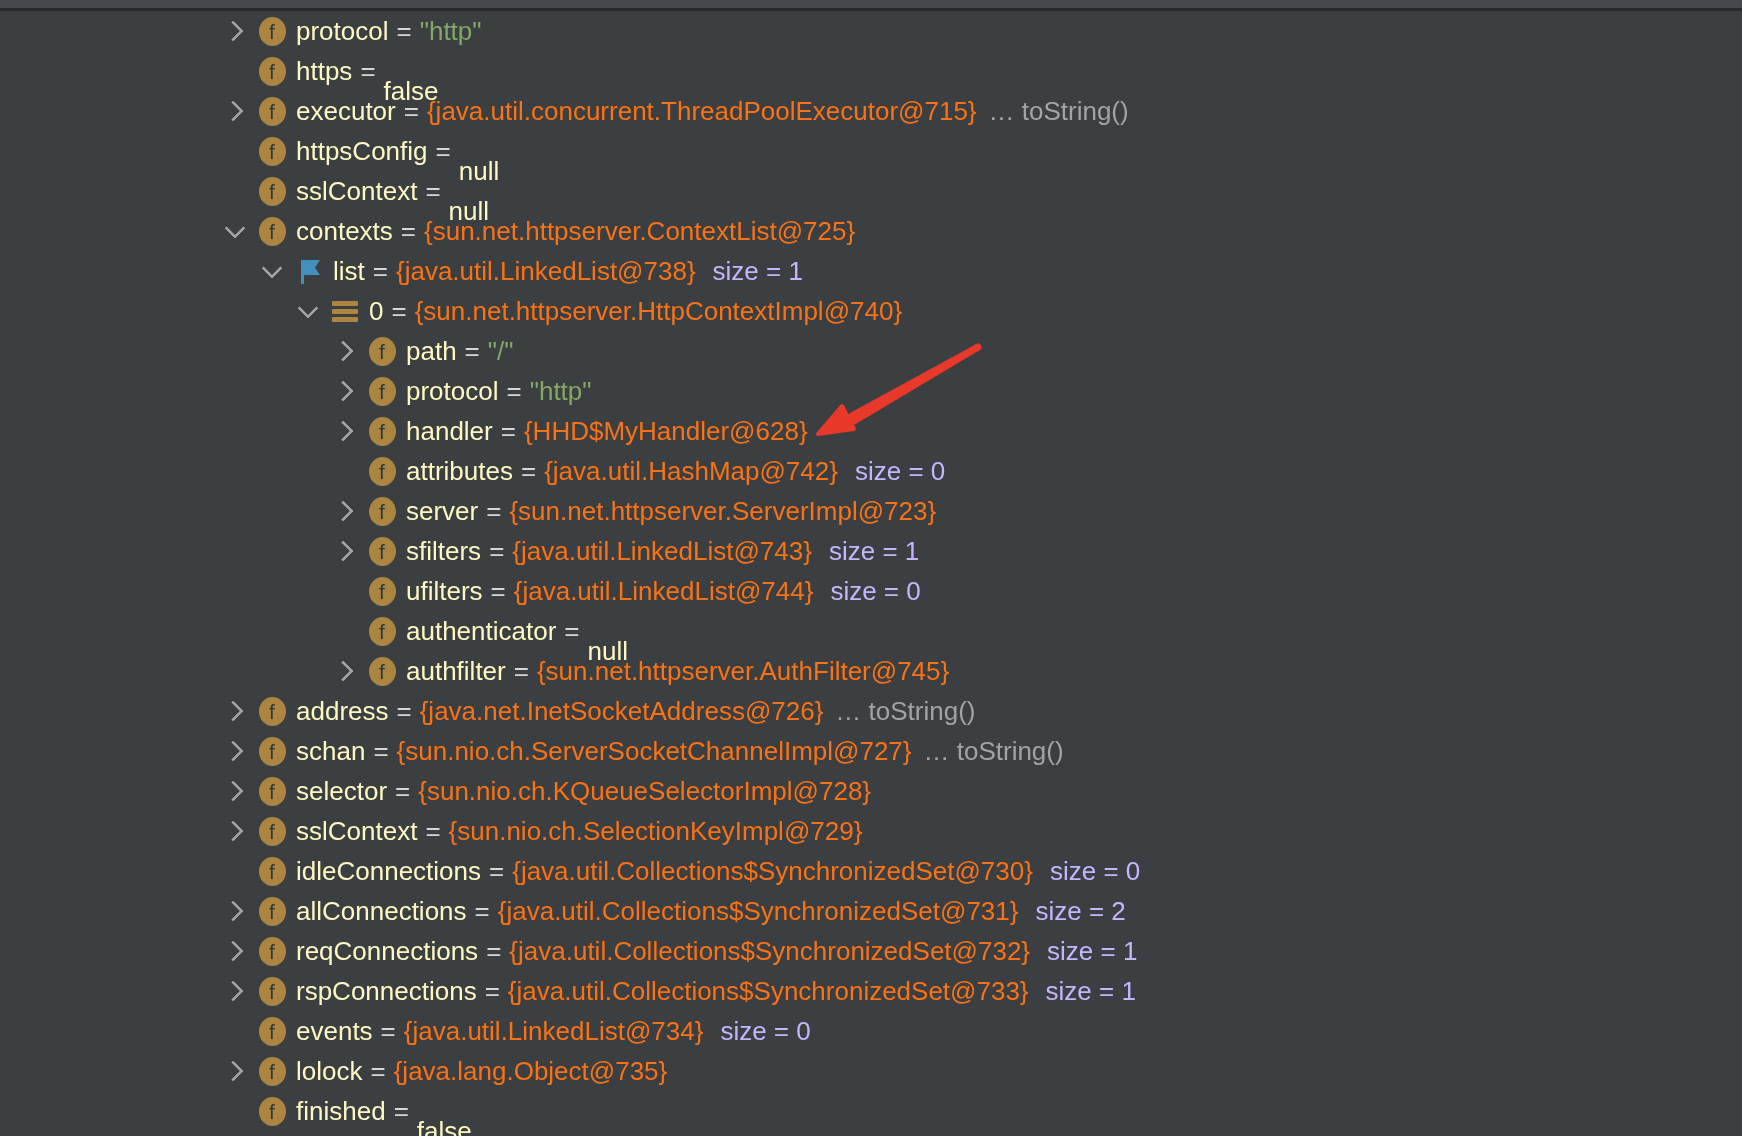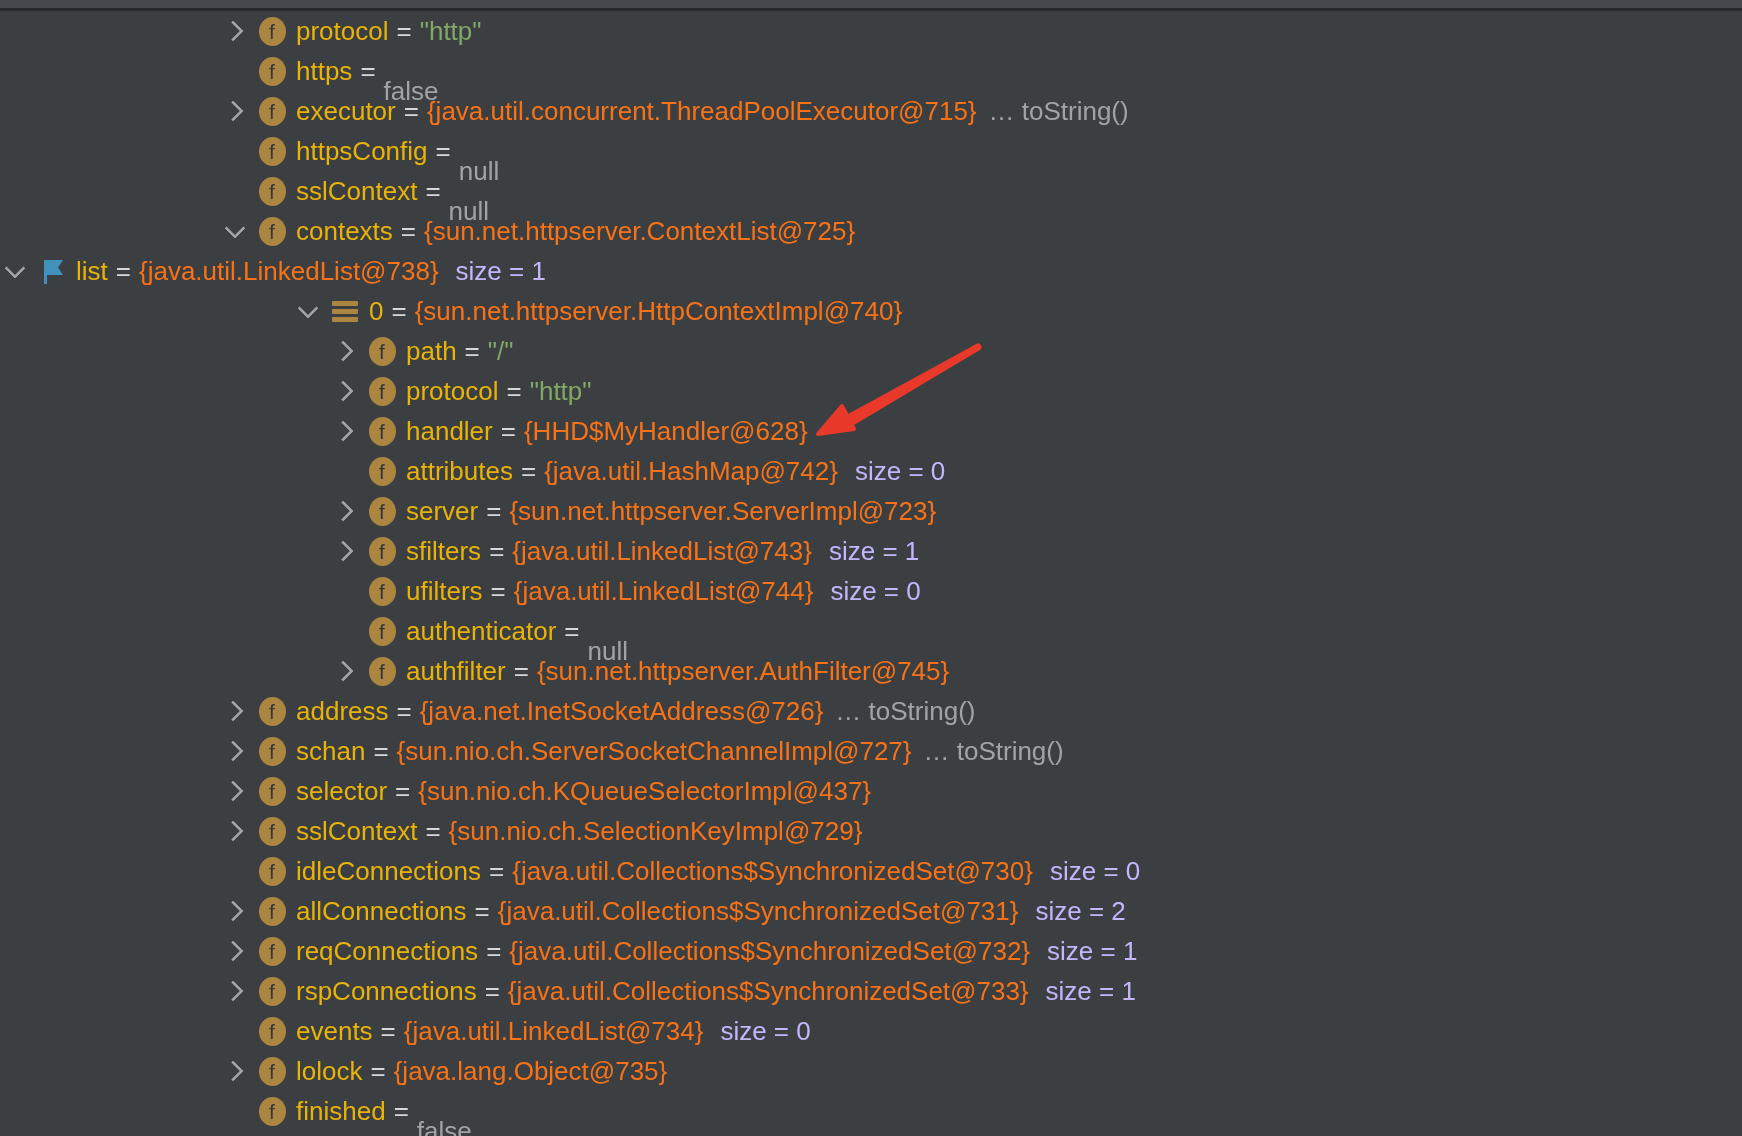--- a/index.html
+++ b/index.html
@@ -9,21 +9,21 @@
     font-family:"Liberation Sans", sans-serif;
     font-size:26px;
     -webkit-font-smoothing:antialiased;
   }
   .topbar{position:absolute;top:0;left:0;width:100%;height:8px;background:#45484c;}
   .topbar-divider{position:absolute;top:8px;left:0;width:100%;height:3px;background:#26282b;}
 
   .tree{position:absolute;top:11px;left:0;right:0;}
   .row{height:40px;display:flex;align-items:center;white-space:nowrap;}
   .lvl1{padding-left:220px;}
-  .lvl2{}
+  .lvl2{padding-left:257px;}
   .lvl3{padding-left:293px;}
   .lvl4{padding-left:330px;}
 
   
   .chev{width:30px;min-width:30px;height:30px;margin-right:8px;position:relative;display:inline-block;}
   .chev.right::before, .chev.down::before{
     content:"";position:absolute;width:12px;height:12px;
     border-right:3px solid #9fa3a6;border-bottom:3px solid #9fa3a6;
     border-radius:1px;
     top:50%;left:50%;
@@ -35,25 +35,25 @@
   .badge{width:28px;min-width:28px;height:40px;margin-right:10px;display:flex;align-items:center;justify-content:center;}
   .fcirc{
     display:block;width:27px;height:29px;border-radius:50%;
     background:#ac8640;color:#34373a;
     font-size:21px;line-height:29px;text-align:center;font-style:normal;
   }
   .bars{display:flex;flex-direction:column;gap:3px;width:26px;}
   .bars i{display:block;height:5px;background:#ac8640;border-radius:1px;}
 
   
-  .nm{color:#eab308;}
+  .nm{color:#fef9c3;}
   .eq{color:#d5d7d8;margin:0 8px;}
   .val.obj{color:#f97316;}
   .val.str{color:#83a765;}
-  .val.kw{color:#a3a3a3;margin-top:41px;}
+  .val.kw{color:#fef9c3;margin-top:41px;}
   .size{color:#c4b5fd;margin-left:17px;}
   .link{color:#a3a3a3;margin-left:12px;cursor:pointer;}
 
   .arrow-overlay{position:absolute;top:0;left:0;pointer-events:none;}
 </style>
 </head>
 <body>
 
 <div class="screen">
   <div class="topbar"></div>
@@ -265,21 +265,21 @@
       <span class="link">… toString()</span>
     </div>
 
     <div class="row lvl1">
       <span class="chev right"></span>
       <span class="badge">
           <i class="fcirc">f</i>
         </span>
       <span class="nm">selector</span>
       <span class="eq">=</span>
-      <span class="val obj">{sun.nio.ch.KQueueSelectorImpl@437}</span>
+      <span class="val obj">{sun.nio.ch.KQueueSelectorImpl@728}</span>
     </div>
 
     <div class="row lvl1">
       <span class="chev right"></span>
       <span class="badge">
           <i class="fcirc">f</i>
         </span>
       <span class="nm">sslContext</span>
       <span class="eq">=</span>
       <span class="val obj">{sun.nio.ch.SelectionKeyImpl@729}</span>

